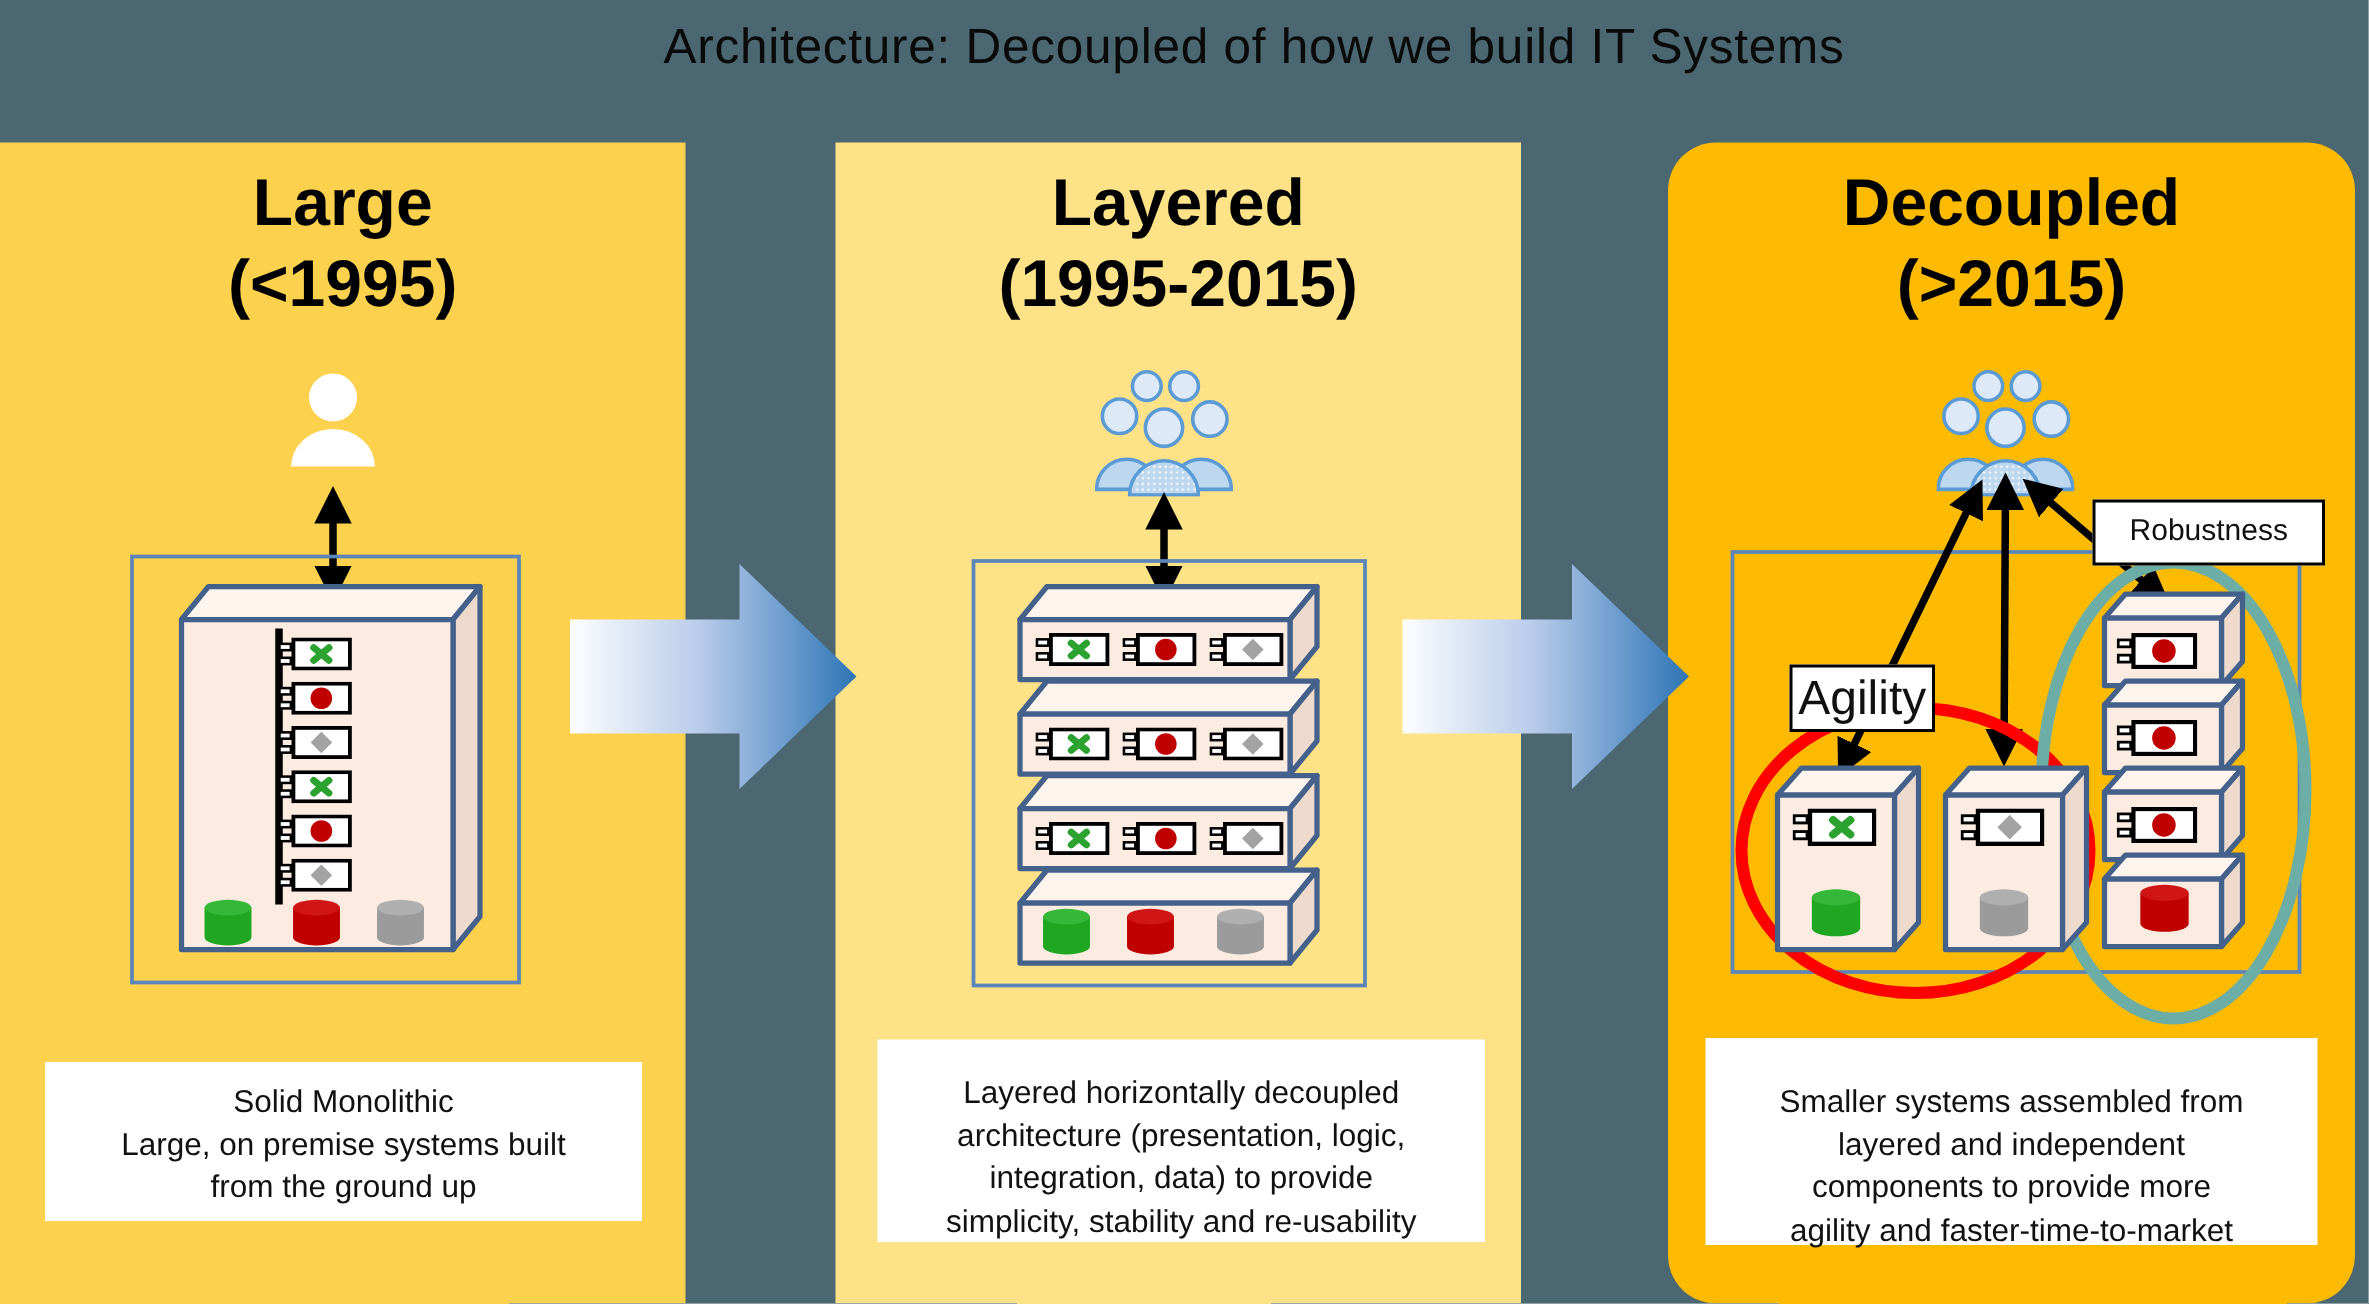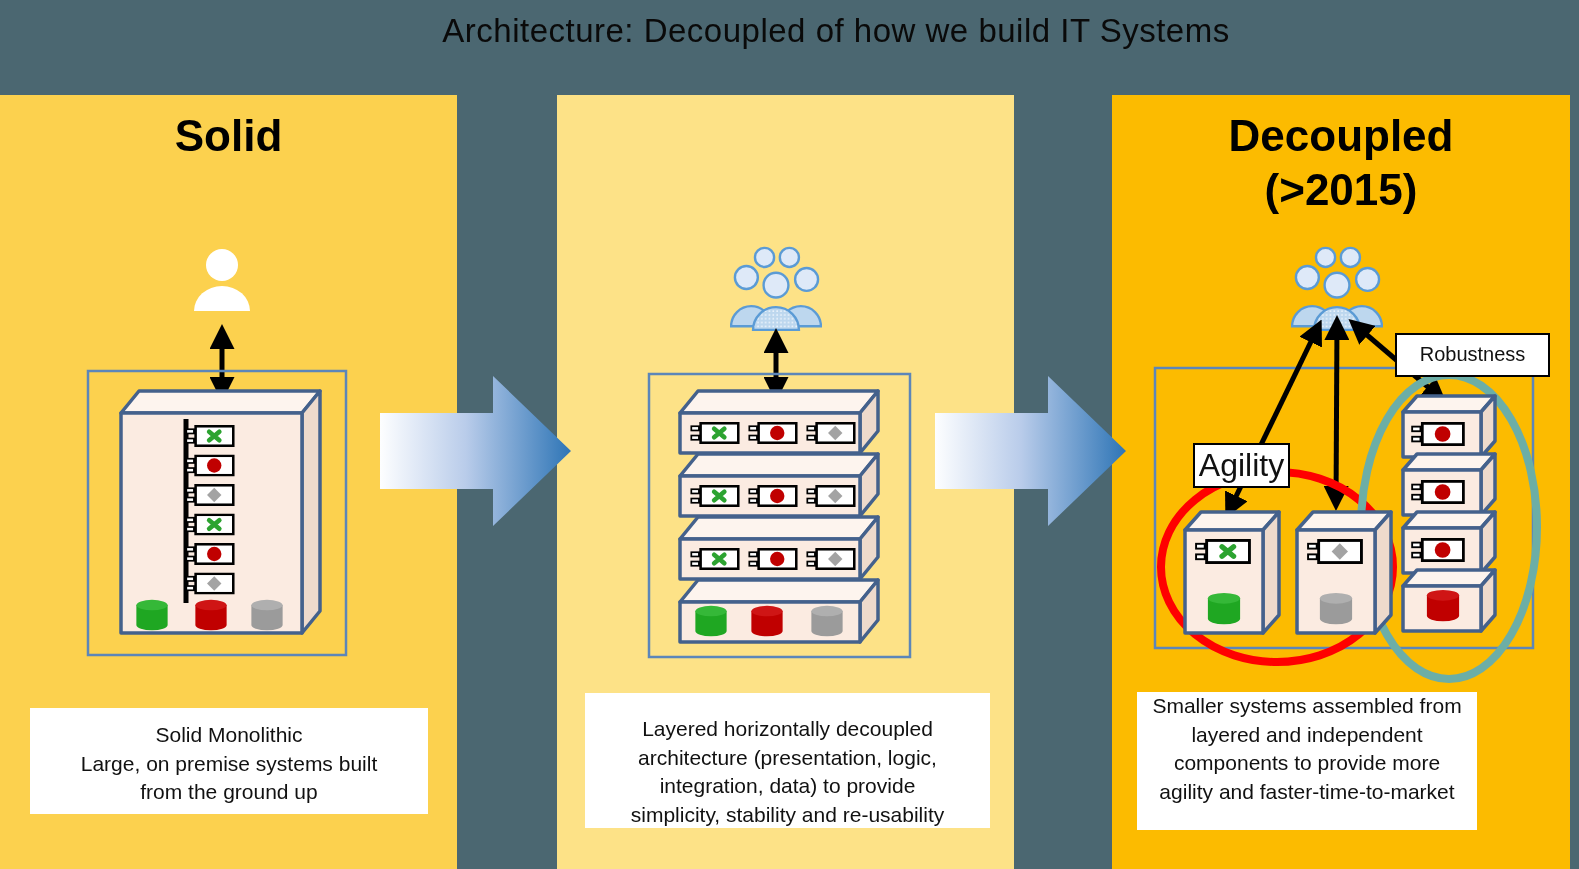--- a/index.html
+++ b/index.html
@@ -3,29 +3,29 @@
 <meta charset="utf-8">
 <style>
   html,body{margin:0;padding:0;}
   body{font-family:"Liberation Sans",sans-serif;}
   .stage{position:relative;width:1579px;height:869px;background:#4B6771;overflow:hidden;}
   .main-title{position:absolute;top:12px;left:336px;width:1000px;text-align:center;
               font-size:33px;color:#0a0a0a;letter-spacing:0.5px;}
   .panel{position:absolute;top:95px;height:774px;}
   .panel-solid{left:0;width:457px;background:#FCD14E;}
   .panel-layered{left:557px;width:457px;background:#FDE287;}
-  .panel-decoupled{left:1112px;width:458px;background:#FCBB00;}
+  .panel-decoupled{left:1112px;width:458px;background:#FCBB00;border-radius:32px;}
   .ptitle{position:relative;z-index:2;margin-top:14px;text-align:center;font-weight:bold;
           font-size:44px;line-height:1.22;color:#000;}
   .illus{position:absolute;left:0;top:0;width:100%;height:100%;}
   .desc{position:absolute;background:#fff;text-align:center;font-size:21px;line-height:1.36;
         color:#111;white-space:pre-line;box-sizing:border-box;z-index:3;}
   .desc-solid{left:30px;top:613px;width:398px;height:106px;padding-top:13px;}
   .desc-layered{left:28px;top:598px;width:405px;height:135px;padding-top:22px;}
-  .desc-decoupled{left:25px;top:597px;width:340px;height:138px;padding-top:0;}
+  .desc-decoupled{left:25px;top:597px;width:408px;height:138px;padding-top:29px;}
   .callout{position:absolute;background:#fff;border:2px solid #000;text-align:center;
            font-size:32px;color:#111;box-sizing:border-box;z-index:4;}
   .callout-agility{left:81px;top:348px;width:97px;height:45px;line-height:40px;}
   .callout-robustness{left:283px;top:238px;width:155px;height:44px;line-height:39px;font-size:20px;}
   .flow{position:absolute;left:0;top:0;width:1579px;height:869px;pointer-events:none;z-index:1;}
   .defs{position:absolute;width:0;height:0;}
   .arr{stroke:#000;stroke-width:5;fill:none;marker-start:url(#ah);marker-end:url(#ah);}
   .outer-rect{fill:none;stroke:#5C86B9;stroke-width:2.5;}
   .box-edge{stroke:#44618C;stroke-width:3.5;stroke-linejoin:round;}
   .face-front{fill:#FBEBE1;}
@@ -89,21 +89,22 @@
     </symbol>
   </defs>
 </svg>
 
 <div class="stage">
 
   <div class="main-title">Architecture: Decoupled of how we build IT Systems</div>
 
   <section class="panel panel-solid">
     <div class="ptitle">
-      <div>Solid</div>
+      <div>Large</div>
+      <div>(&lt;1995)</div>
     </div>
     <svg class="illus" viewBox="0 0 457 774">
       <g fill="#fff">
         <circle cx="222" cy="170" r="16"></circle>
         <path d="M194 216 A28 25 0 0 1 250 216 Z"></path>
       </g>
       <path class="arr" d="M222 235 L222 301"></path>
       <rect class="outer-rect" x="88" y="276" width="258" height="284"></rect>
       <g>
         <polygon class="box-edge face-top" points="121,318 139,296 320,296 302,318"></polygon>
@@ -120,20 +121,24 @@
         <use href="#cyl-red" x="192" y="504" width="38" height="33"></use>
         <use href="#cyl-gray" x="248" y="504" width="38" height="33"></use>
       </g>
     </svg>
     <div class="desc desc-solid">Solid Monolithic
 Large, on premise systems built
 from the ground up</div>
   </section>
 
   <section class="panel panel-layered">
+    <div class="ptitle">
+      <div>Layered</div>
+      <div>(1995-2015)</div>
+    </div>
     <svg class="illus" viewBox="0 0 457 774">
       <use href="#people" x="173" y="150" width="92" height="86"></use>
       <path class="arr" d="M219 239 L219 301"></path>
       <rect class="outer-rect" x="92" y="279" width="261" height="283"></rect>
       <g>
         <polygon class="box-edge face-top" points="123,318 141,296 321,296 303,318"></polygon>
         <polygon class="box-edge face-side" points="303,318 321,296 321,336 303,358"></polygon>
         <rect class="box-edge face-front" x="123" y="318" width="180" height="40"></rect>
         <use href="#chip-x" x="130" y="327" width="56" height="22"></use>
         <use href="#chip-o" x="188" y="327" width="56" height="22"></use>

